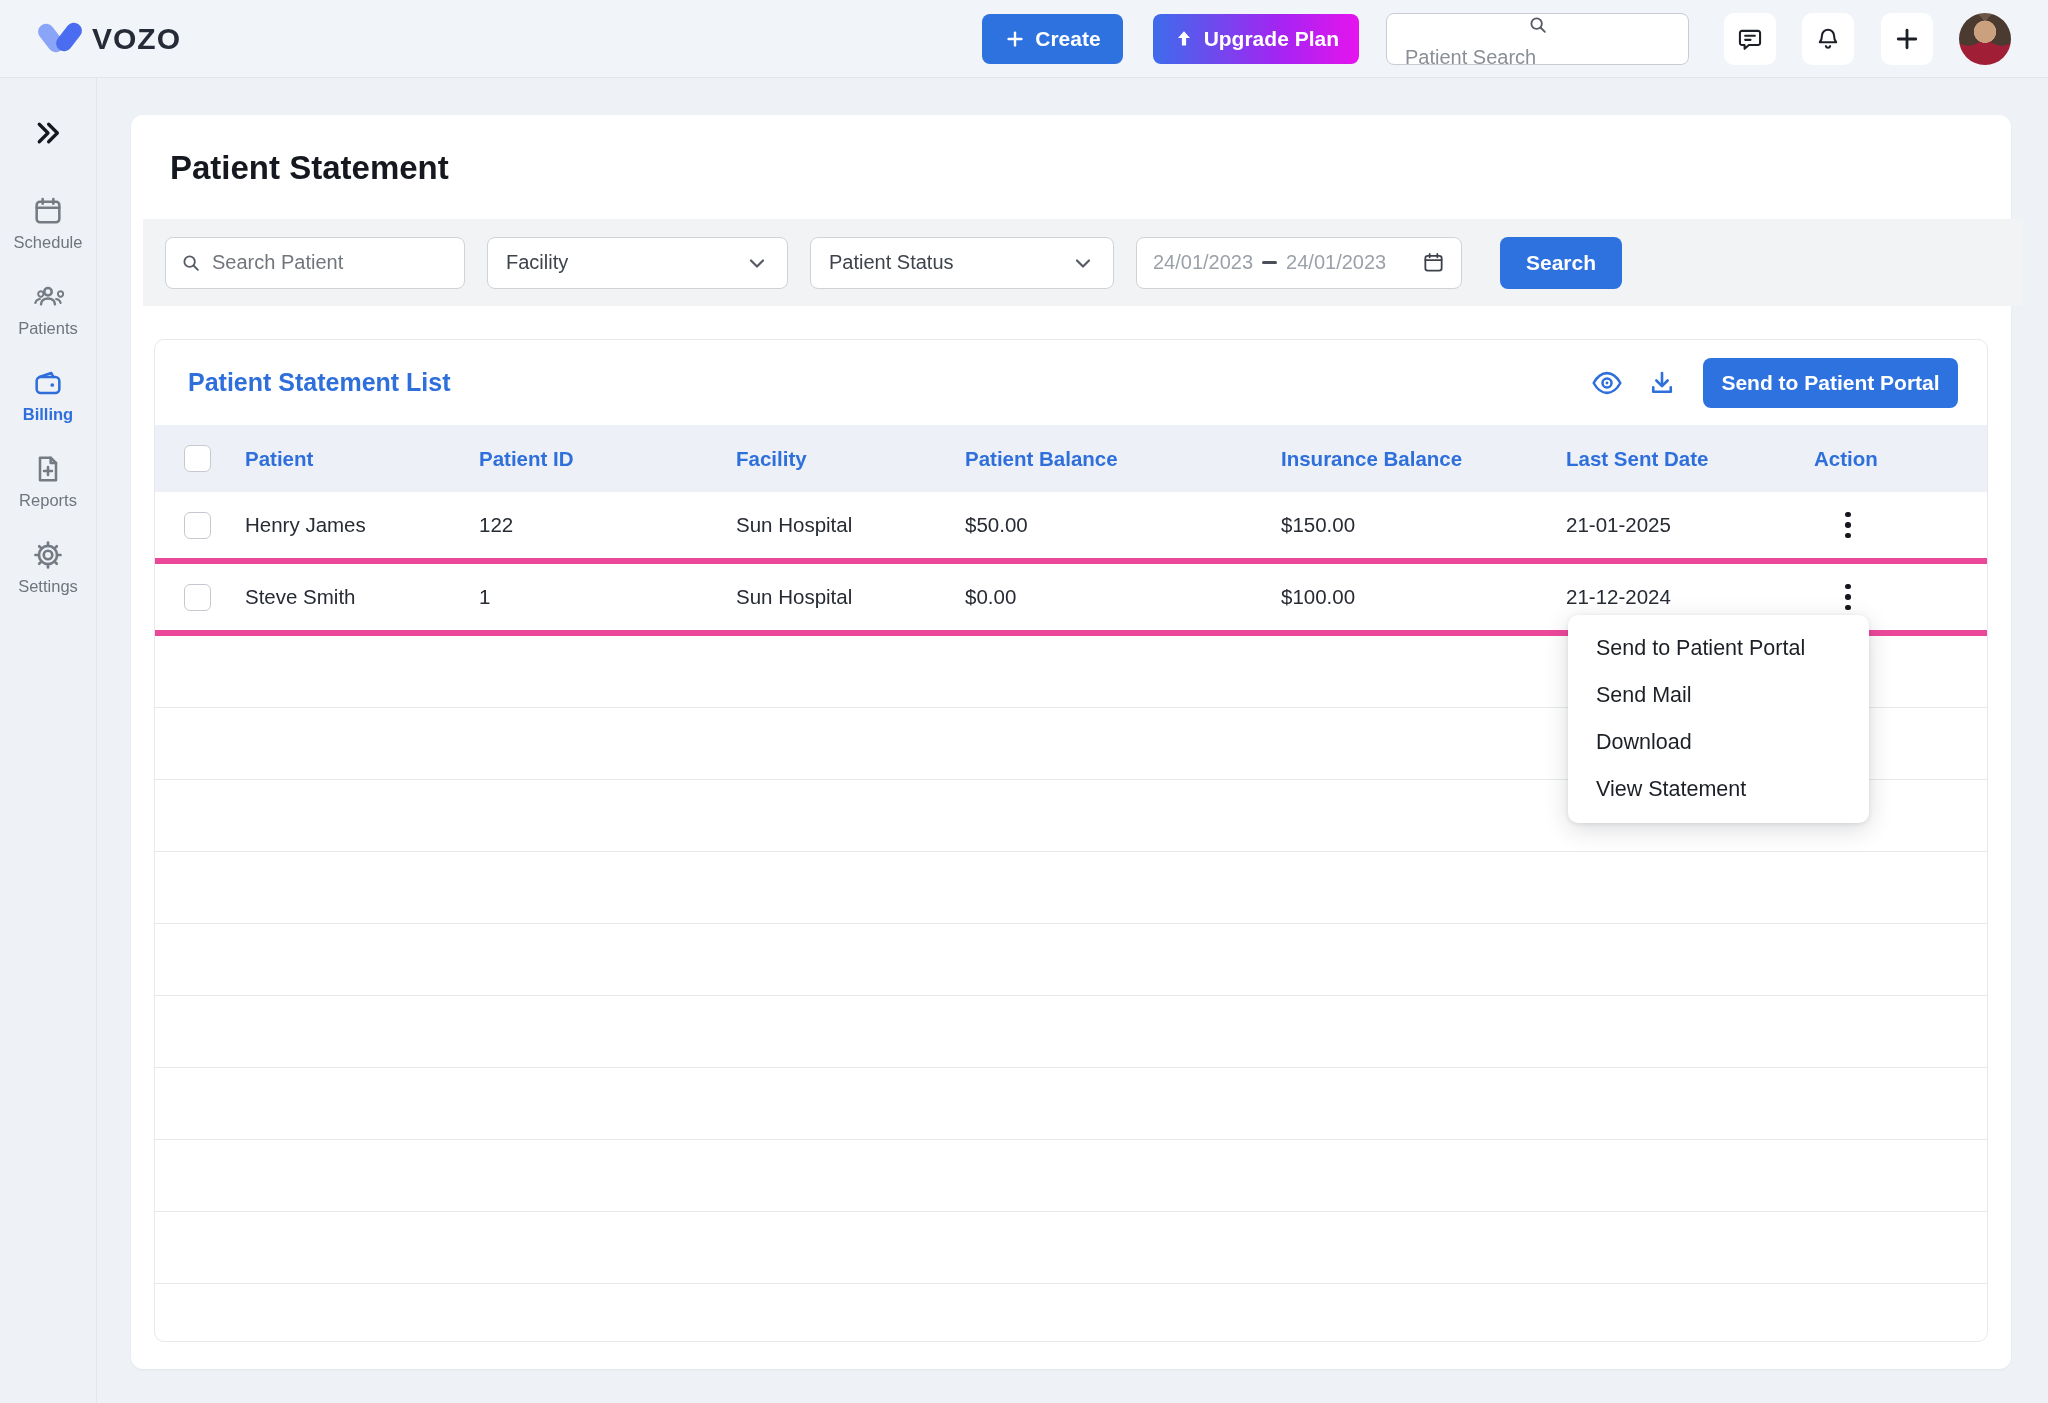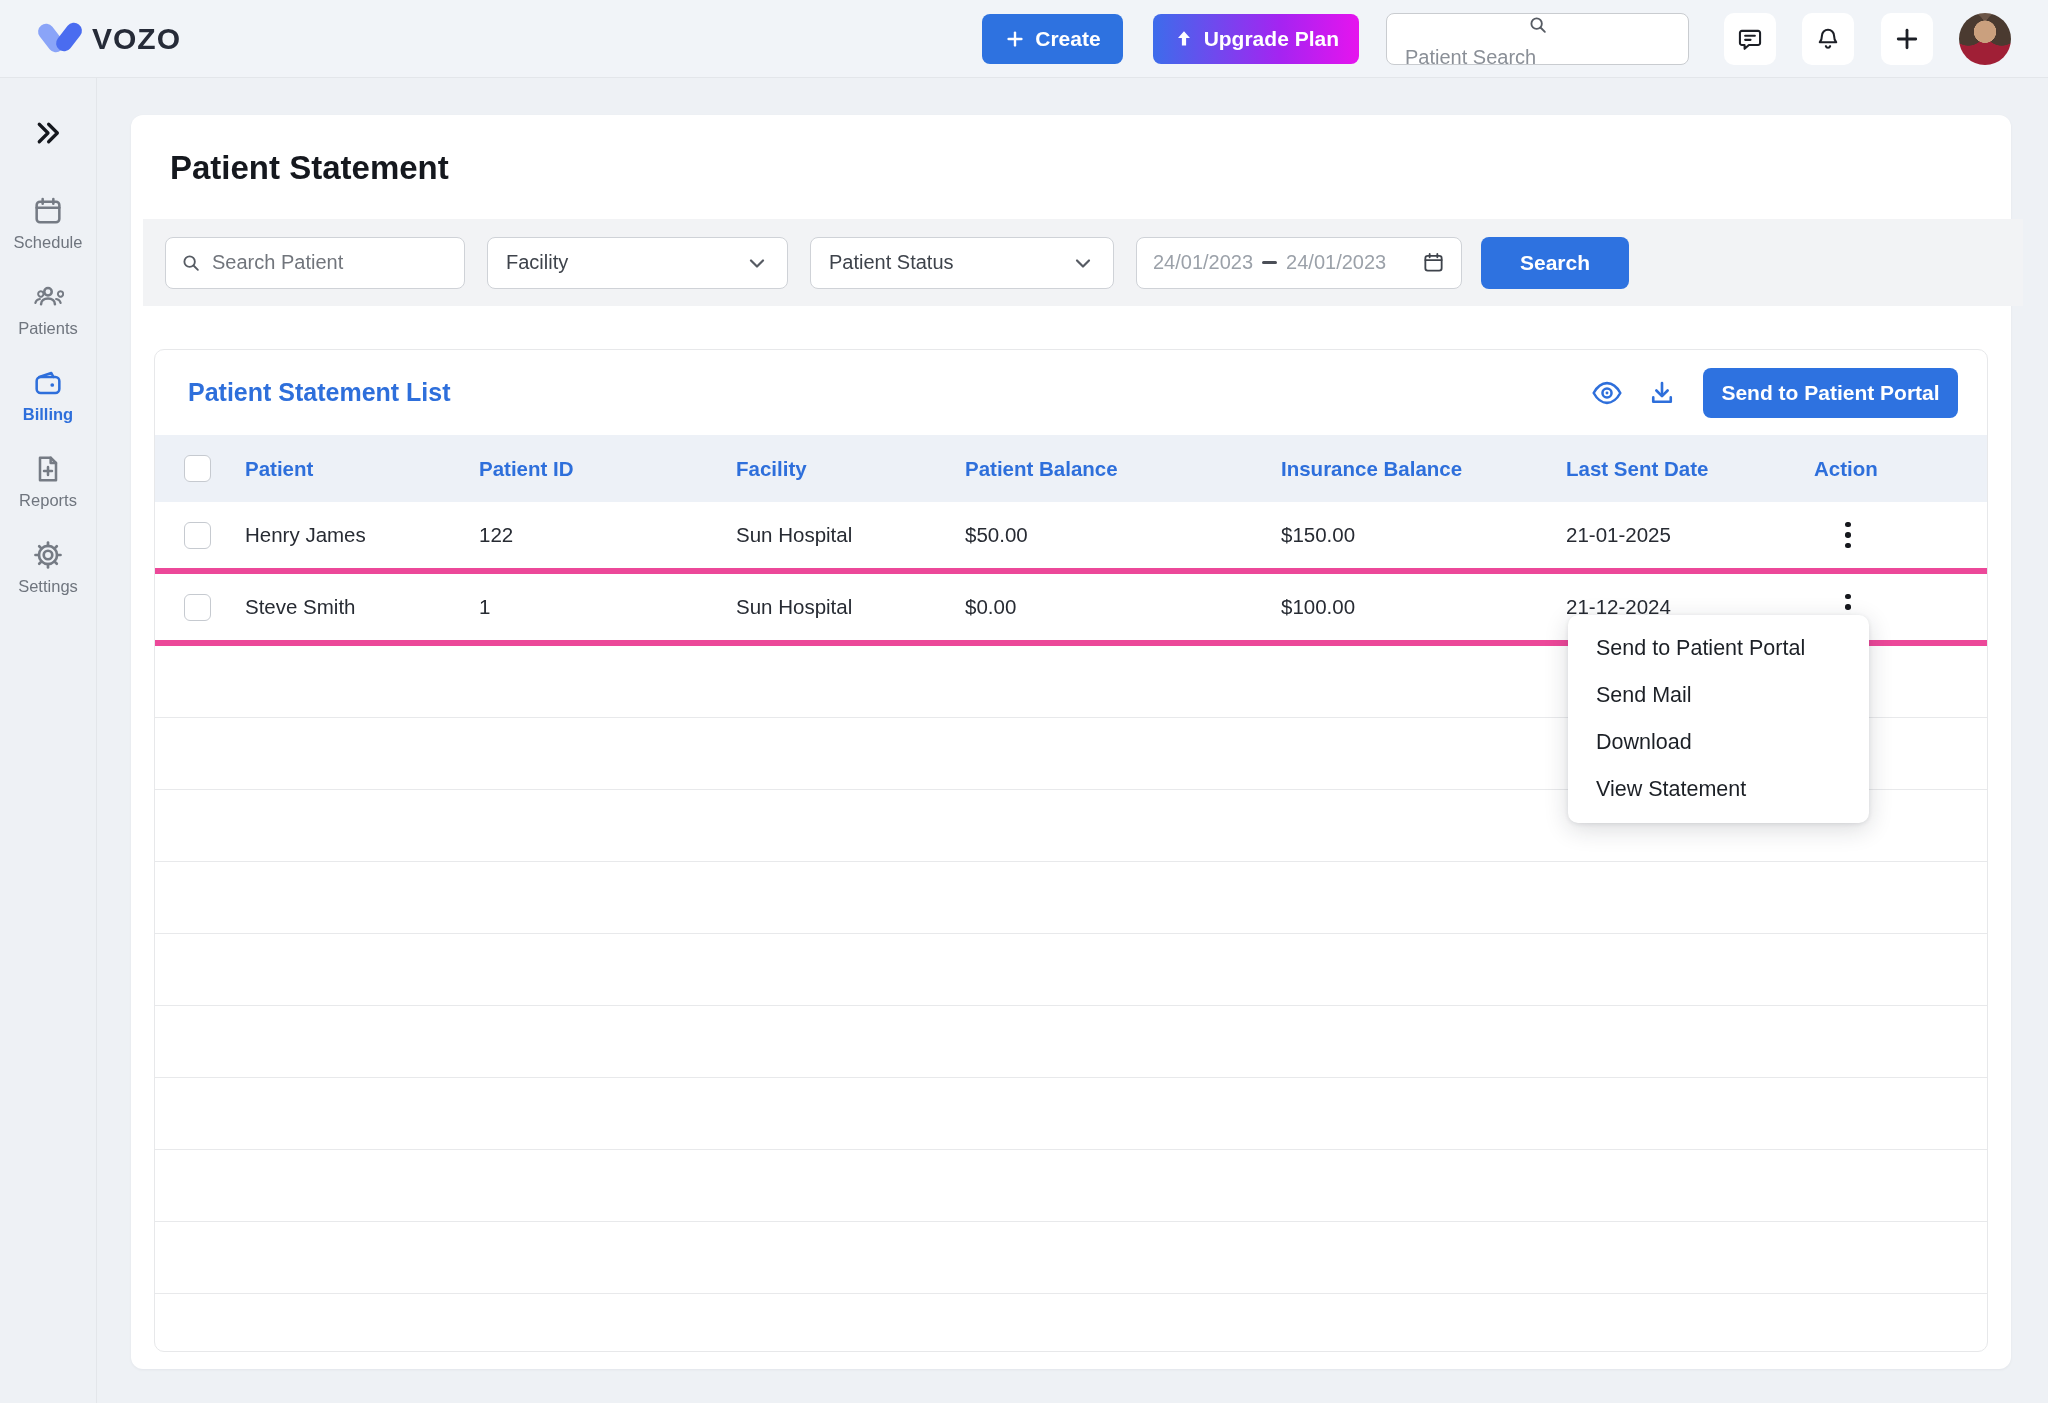--- a/index.html
+++ b/index.html
@@ -75,24 +75,24 @@
   .f-search input { border:none; outline:none; background:transparent; flex:1;
                     font-size:20px; font-family:inherit; color:#3e434b; }
   .f-search input::placeholder { color:#71757c; }
   .f-select { padding:0 18px; justify-content:space-between; color:#3e434b; cursor:pointer; }
   .f-facility { width:301px; margin-left:22px; }
   .f-status   { width:304px; margin-left:22px; }
   .f-date { width:326px; margin-left:22px; padding:0 16px; gap:9px;
             color:#9ba1a9; cursor:pointer; }
   .f-date .dash { width:15px; height:3px; background:#4b4f57; border-radius:2px; }
   .f-date .cal { margin-left:auto; color:#3e434b; display:flex; }
-  .btn-search { margin-left:19px; width:148px; height:52px; background:#2e72e0;
+  .btn-search { margin-left:38px; width:122px; height:52px; background:#2e72e0;
                 color:#fff; font-size:21px; font-weight:600; }
   
-  .tablecard { position:absolute; left:23px; top:234px; width:1834px; height:1003px;
+  .tablecard { position:absolute; left:23px; top:224px; width:1834px; height:1003px;
                border:1px solid #e7e8ea; border-radius:10px; overflow:hidden; background:#fff; }
   .listbar { height:85px; display:flex; align-items:center; padding:0 29px 0 33px; }
   .list-title { font-size:25px; font-weight:700; color:#2e6fdb; }
   .listbar .eye { margin-left:auto; color:#2e6fdb; cursor:pointer; display:flex; }
   .listbar .dl  { margin-left:24px; color:#2e6fdb; cursor:pointer; display:flex; }
   .btn-send { margin-left:26px; width:255px; height:50px; background:#2e72e0;
               color:#fff; font-size:21px; font-weight:600; }
   .grid-cols { display:grid; grid-template-columns:90px 234px 257px 229px 316px 285px 248px 1fr;
                align-items:center; }
   .thead { height:67px; background:#edf1f7; font-size:20.5px; font-weight:700; color:#2e6fdb; }

